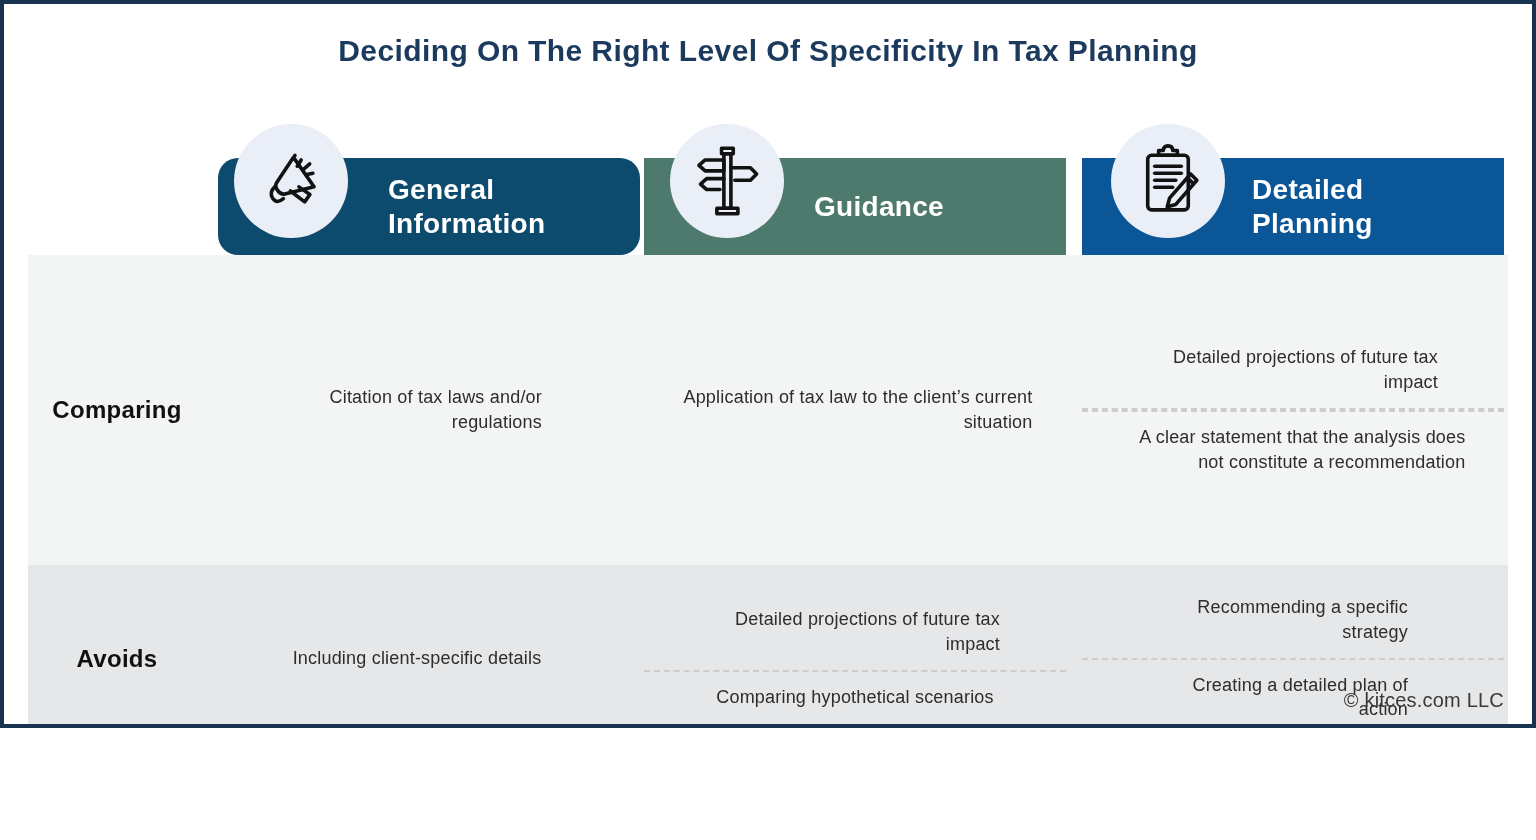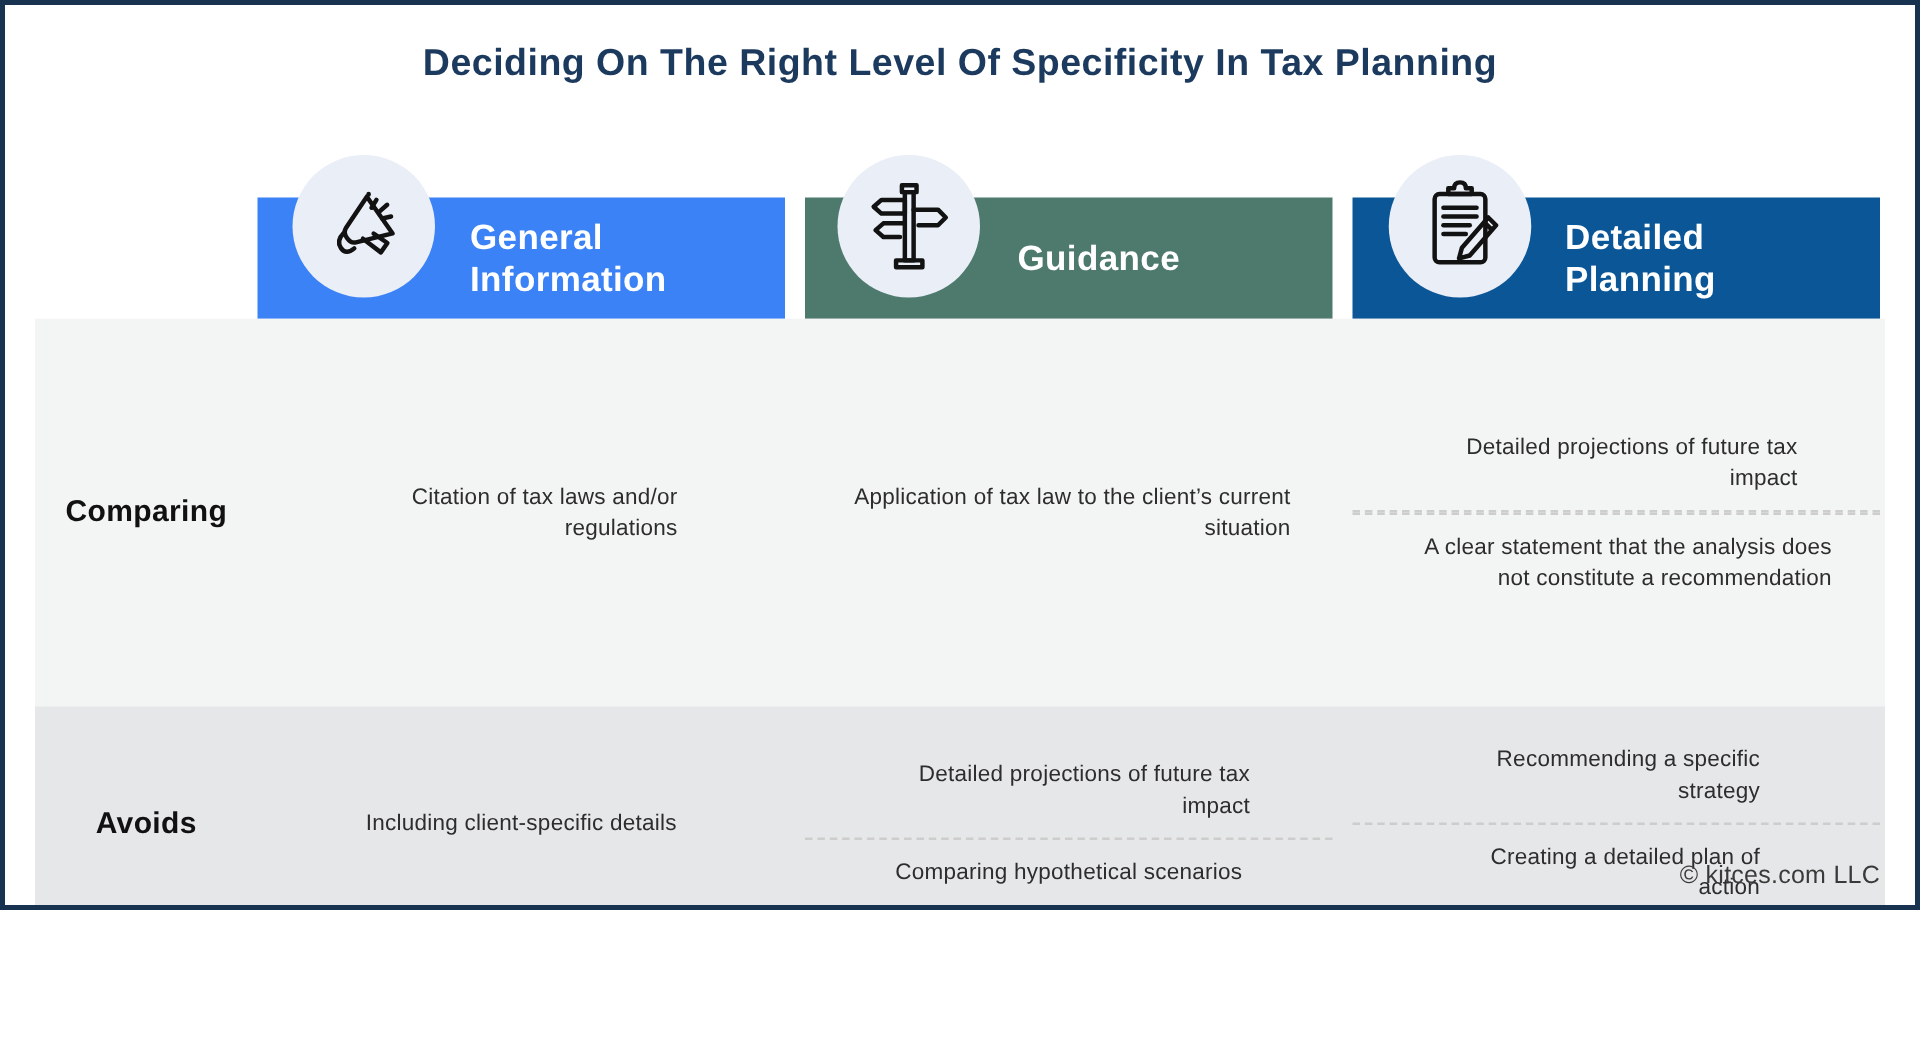--- a/index.html
+++ b/index.html
@@ -7,21 +7,21 @@
     position:relative;width:1536px;height:728px;margin:0 auto;
     background:#ffffff;border:4px solid #17334f;box-sizing:border-box;
     font-family:"Liberation Sans", sans-serif;overflow:hidden;
   }
   .title{
     position:absolute;top:30px;left:0;width:100%;text-align:center;
     font-size:30px;font-weight:700;letter-spacing:.4px;color:#1b3a5e;
   }
   
   .bar{position:absolute;top:154px;height:97px;width:422px;display:flex;align-items:center;}
-  .bar-1{left:202px;background:#3b82f6;}
+  .bar-1{left:214px;background:#0c4a6e;border-radius:20px;}
   .bar-2{left:640px;background:#4e7a6e;}
   .bar-3{left:1078px;background:#0b5697;}
   .bar-label{
     padding-left:170px;color:#ffffff;font-weight:700;font-size:28px;
     line-height:1.18;letter-spacing:.3px;max-width:235px;
   }
   
   .icon-circle{
     position:absolute;top:120px;width:114px;height:114px;border-radius:50%;
     background:#eaeef7;display:flex;align-items:center;justify-content:center;

